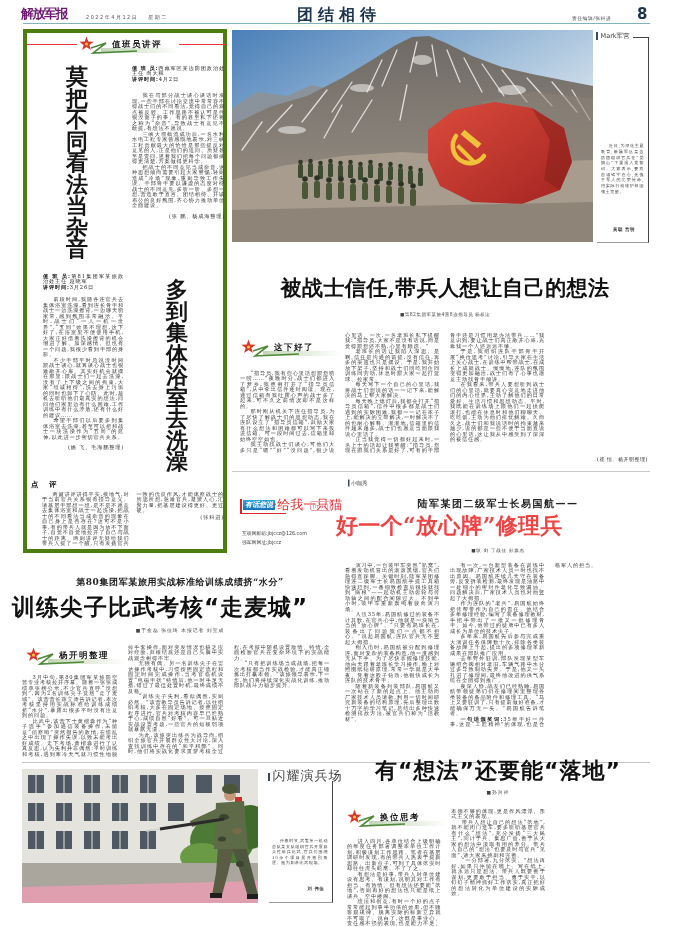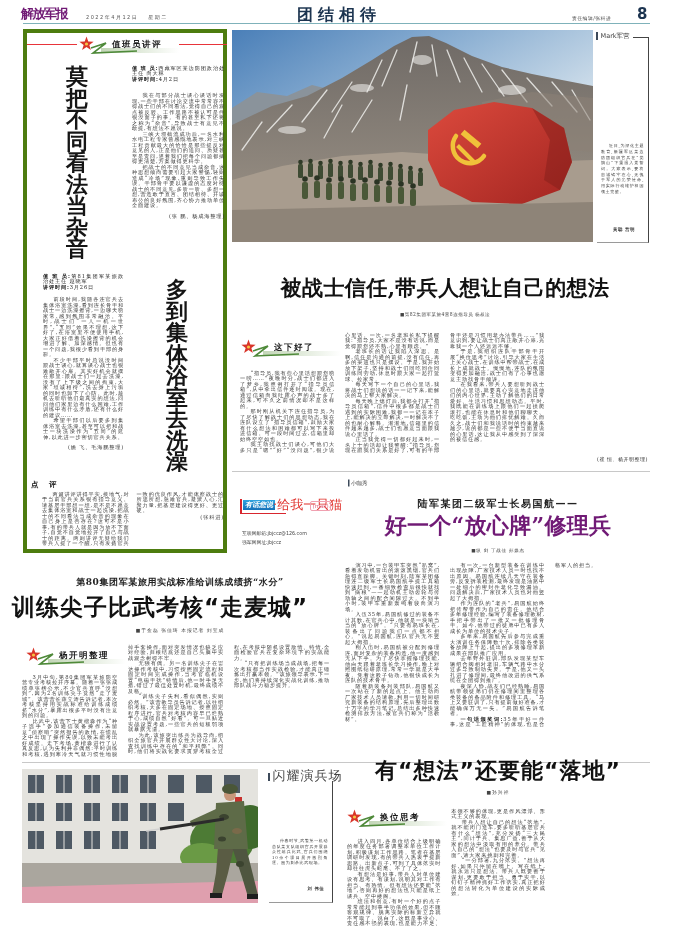--- a/index.html
+++ b/index.html
@@ -244,21 +244,21 @@
   <span>互联网邮箱:</span><span>jbjccz@126.com</span>
 </div>
 <div class="half sans" style="left:242px;top:539px;font-size:9.6px;color:#444;white-space:nowrap">
   <span>强军网网址:</span><span>jbjccz</span>
 </div>
 
 <div class="half sans" style="left:348px;top:479px;font-size:11px;color:#444;white-space:nowrap">
   <span class="marker" style="width:3px;height:14px"></span><span>小咖秀</span>
 </div>
 <div class="abs sans" style="left:346px;top:497px;width:304px;text-align:center;font-size:10px;font-weight:bold;letter-spacing:1.5px;color:#222;white-space:nowrap">陆军某团二级军士长易国航——</div>
-<div class="abs serif" style="left:336px;top:513px;width:324px;text-align:center;font-size:22px;font-weight:bold;letter-spacing:.3px;line-height:24px;color:#701a75;white-space:nowrap">好一个“放心牌”修理兵</div>
+<div class="abs serif" style="left:336px;top:513px;width:324px;text-align:left;font-size:22px;font-weight:bold;letter-spacing:.3px;line-height:24px;color:#ef4444;white-space:nowrap">好一个“放心牌”修理兵</div>
 <div class="half serif" style="left:346px;top:547px;width:608px;text-align:center;font-size:9px;letter-spacing:1.5px;color:#444">■纵 剑 丁战佳 彭焕杰</div>
 <div class="half txt cols" style="left:345px;top:562px;width:610px;height:340px;column-count:3;column-gap:20px">
   <p>演习中,一台装甲车突然“趴窝”,看着发动机冒出的滚滚黑烟,官兵们急得直跺脚。关键时刻,陆军某团修理连二级军士长易国航手提工具箱快速赶到,一番细致检查后很快就找到“病根”——起动机主动齿轮与传动轴之间的配合间隙过大。不到半小时,装甲车重新轰鸣着驶向演习场。</p>
   <p>入伍35年,易国航修过的装备不计其数,在官兵心中,他就是一块响当当的“放心牌”。“只要有易班长在,装备出了问题我们一点都不担心。”说起易国航,连队官兵无不竖起大拇指。</p>
   <p>刚入伍时,易国航被分配到修理连,面对复杂的装备构造,他一度感到无从下手。为了尽快掌握修理技能,他白天跟着老班长学习操作,晚上对照图纸钻研原理,常常一学就是大半夜。凭着这股子钻劲,他很快成长为连队的技术骨干。</p>
   <p>随着新装备列装部队,易国航又一次站在了新的起点上。他主动向厂家技术人员请教,利用一切时间研究新装备的结构原理,先后整理出数十万字的学习笔记,总结出多种快速检测排故方法,被官兵们称为“活教材”。</p>
   <p>有一次,一台新型装备在训练中出现故障,厂家技术人员一时也找不出原因。易国航连续几天守在装备旁,反复拆装检测,最终发现是油路中一处细小的密封件老化导致漏油。问题解决后,厂家技术人员也对他竖起了大拇指。</p>
   <p>作为连队的“老兵”,易国航始终把传帮带作为自己的责任。他结合多年修理经验,编写了装备修理教材,手把手带出了一批又一批修理骨干。如今,他带过的徒弟中已有多人成长为单位的技术尖子。</p>
   <p>多年来,易国航先后参与完成重大演训任务保障数十次,排除各类装备故障上千起,提出的多项修理革新成果在部队推广应用。</p>
   <p>去年野外驻训,部队发现某型车辆组合阀相对老旧,车辆气路中水分过多导致制动失灵。于是,他又一头扎进了修理间,最终他改进的供气系统在全团得到推广。</p>

